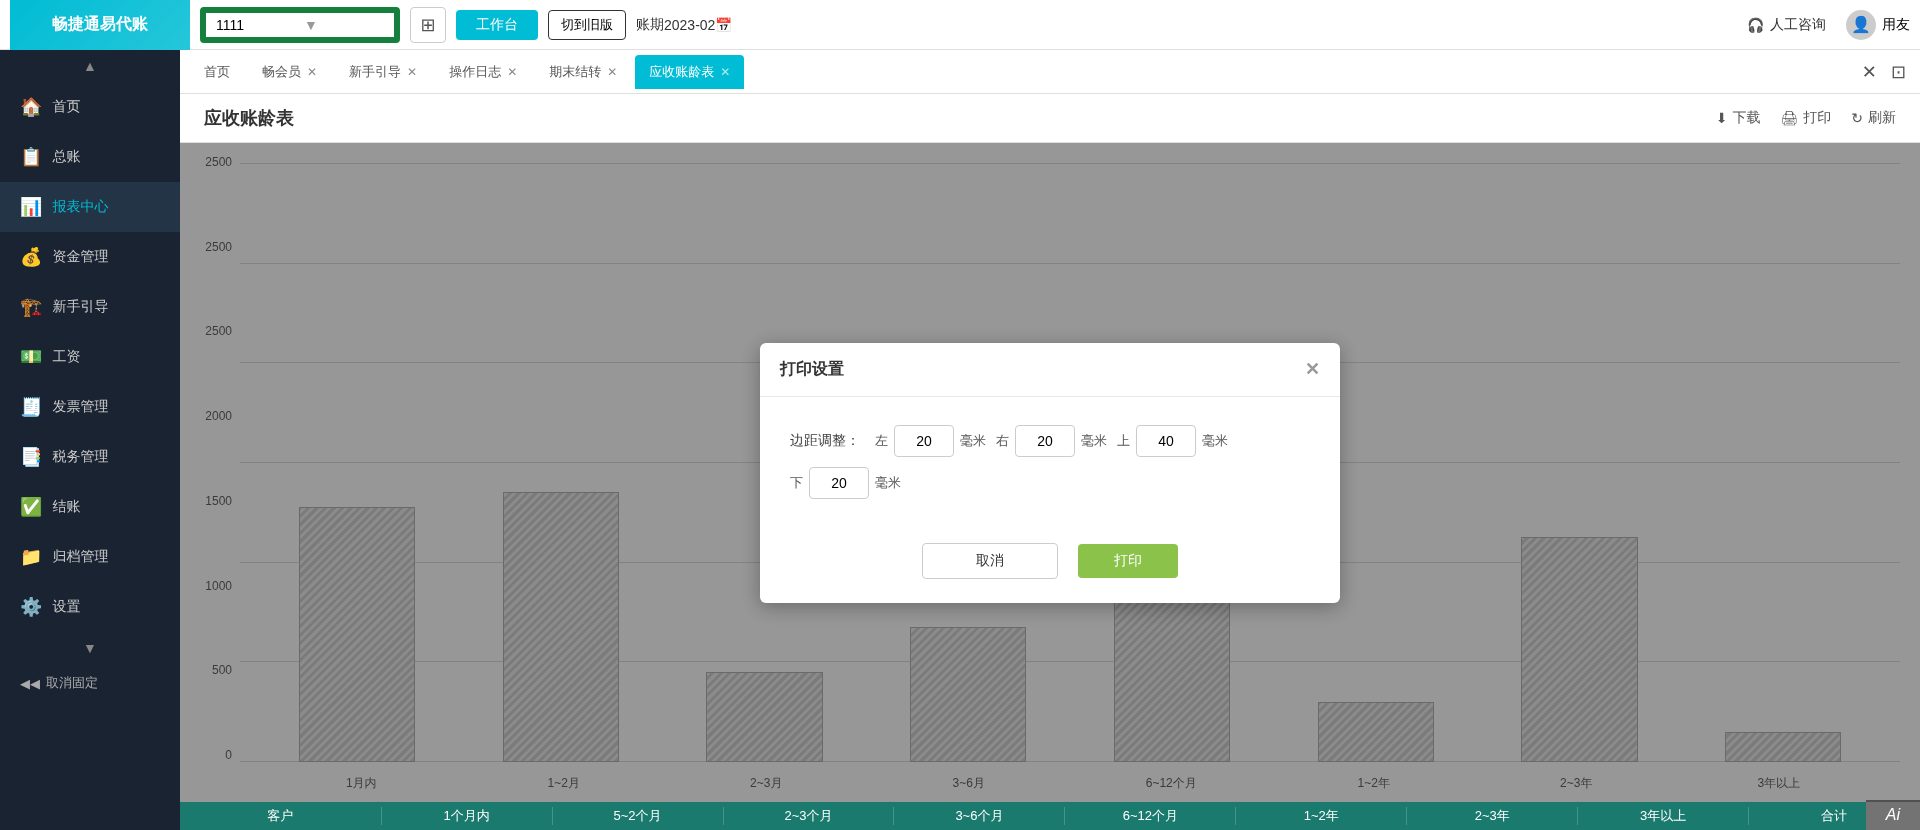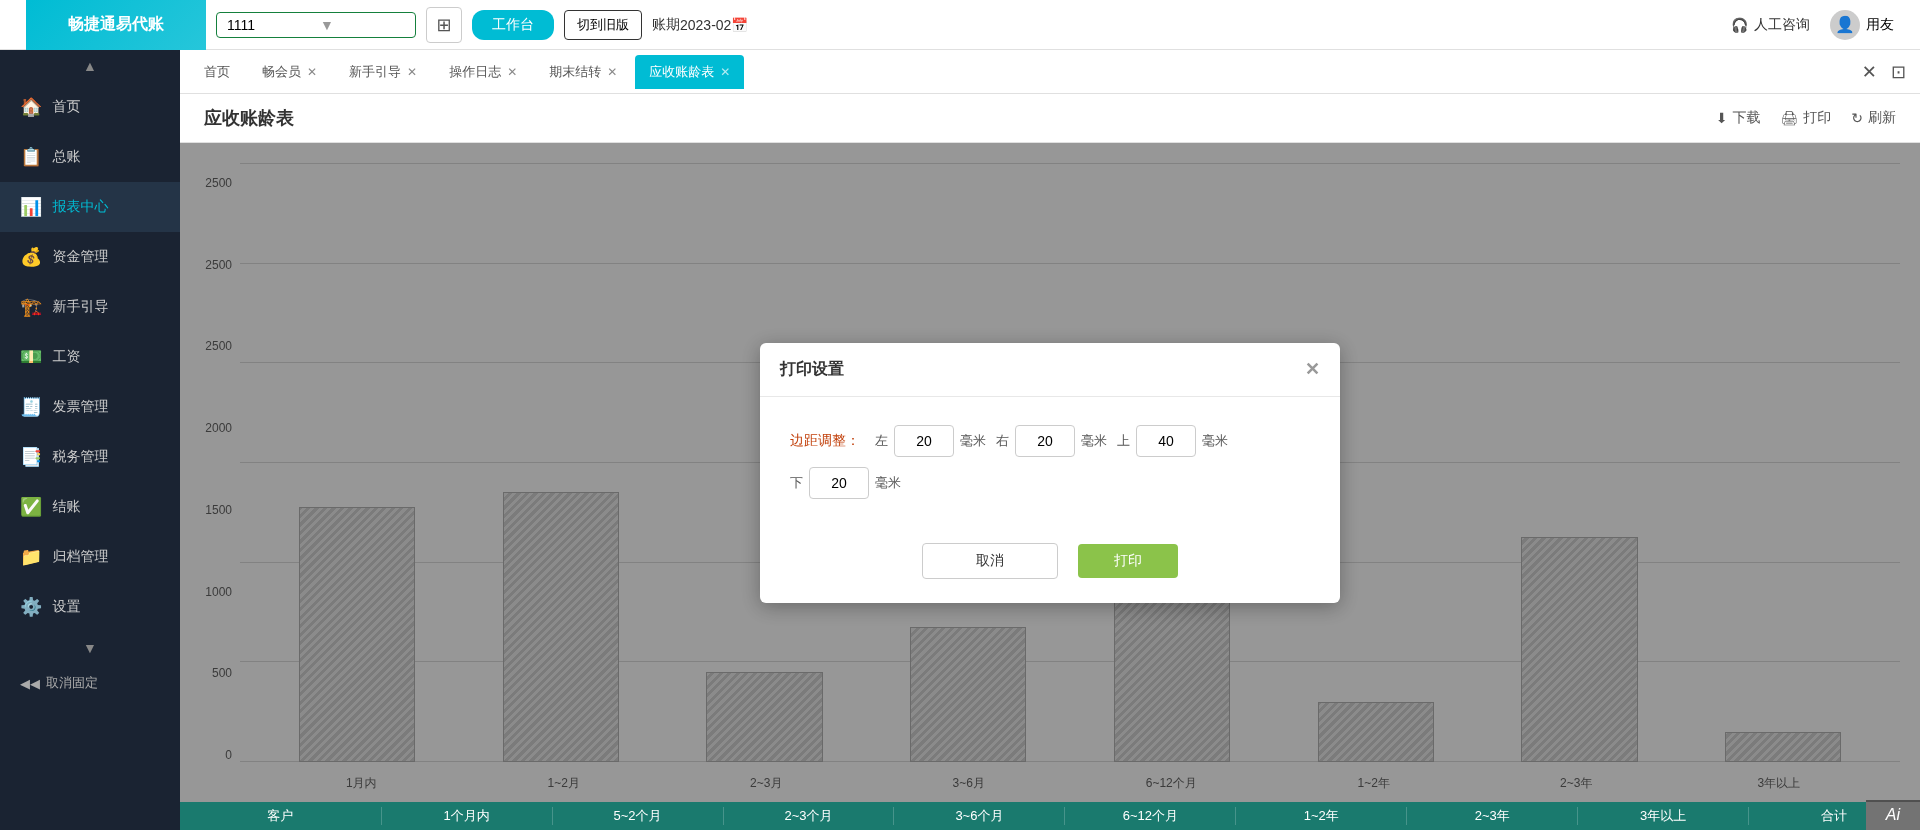--- a/index.html
+++ b/index.html
@@ -5,39 +5,39 @@
     * { margin: 0; padding: 0; box-sizing: border-box; }
     body { font-family: 'Microsoft YaHei', sans-serif; font-size: 14px; background: #f0f0f0; width: 1920px; height: 830px; overflow: hidden; }
 
     
     .header {
       display: flex;
       align-items: center;
       height: 50px;
       background: #fff;
       border-bottom: 1px solid #e0e0e0;
-      padding: 0 26px;
+      padding: 0 10px;
       gap: 10px;
     }
     .logo {
       width: 180px;
       background: linear-gradient(135deg, #00bcd4, #26c6da);
       height: 50px;
       display: flex;
       align-items: center;
       justify-content: center;
       color: #fff;
       font-size: 16px;
       font-weight: bold;
       flex-shrink: 0;
     }
     .company-select {
       display: flex;
       align-items: center;
-      border: 1px solid #15803d;
+      border: 6px solid #15803d;
       border-radius: 4px;
       padding: 4px 10px;
       min-width: 200px;
       cursor: pointer;
       background: #fff;
     }
     .company-select span { flex: 1; }
     .company-select .arrow { color: #999; margin-left: 8px; }
     .header-icon-btn {
       width: 36px;
@@ -49,21 +49,21 @@
       border-radius: 4px;
       cursor: pointer;
       background: #fff;
       font-size: 18px;
       color: #555;
     }
     .workbench-btn {
       background: #00bcd4;
       color: #fff;
       border: none;
-      border-radius: 12px;
+      border-radius: 4px;
       padding: 6px 20px;
       cursor: pointer;
       font-size: 14px;
     }
     .switch-btn {
       border: 1px solid #333;
       border-radius: 4px;
       padding: 5px 12px;
       cursor: pointer;
       background: #fff;
@@ -259,21 +259,21 @@
       position: absolute;
       inset: 0;
       display: flex;
     }
     .chart-left-axis {
       width: 60px;
       display: flex;
       flex-direction: column;
       justify-content: space-between;
       align-items: flex-end;
-      padding: 33px 8px 40px 10px;
+      padding: 12px 8px 40px 10px;
       font-size: 12px;
       color: #555;
     }
     .chart-main {
       flex: 1;
       position: relative;
       padding: 20px 20px 40px 0;
     }
     
     .chart-grid {
@@ -395,21 +395,21 @@
       padding: 28px 30px;
     }
     .margin-row {
       display: flex;
       align-items: center;
       gap: 10px;
       flex-wrap: wrap;
     }
     .margin-label {
       font-size: 14px;
-      color: #c2410c;
+      color: #404040;
       margin-right: 5px;
     }
     .margin-group {
       display: flex;
       align-items: center;
       gap: 6px;
     }
     .margin-dir {
       font-size: 13px;
       color: #555;

